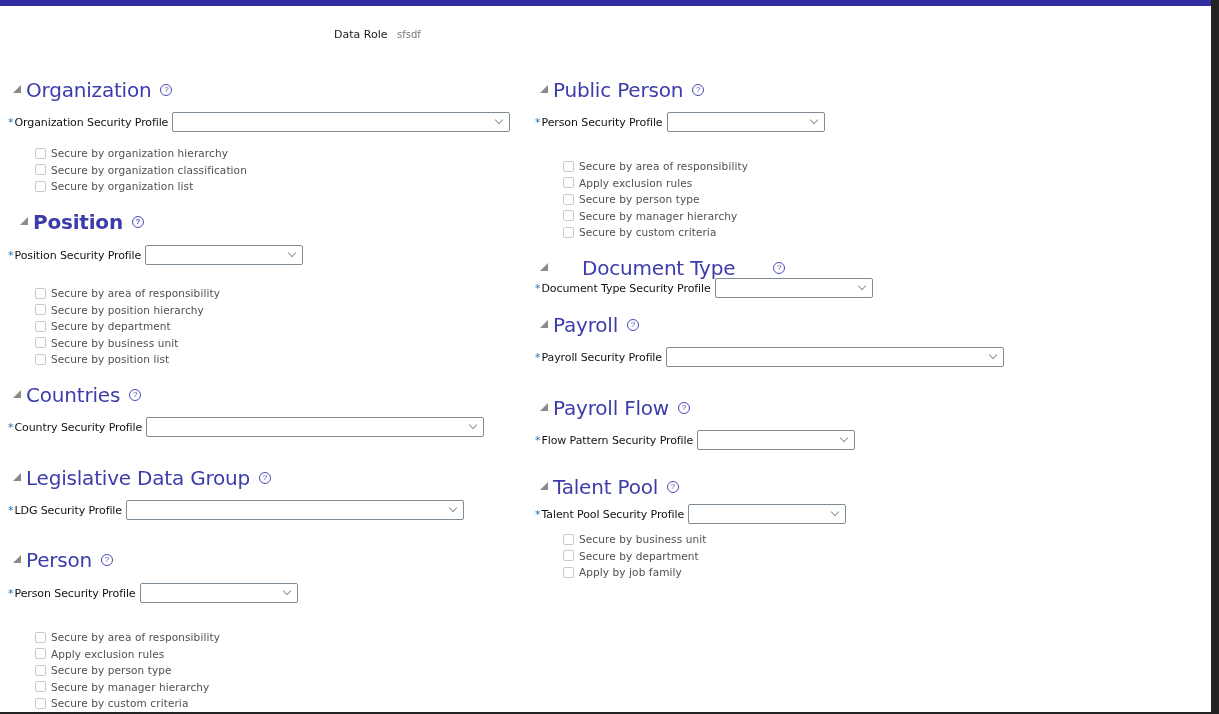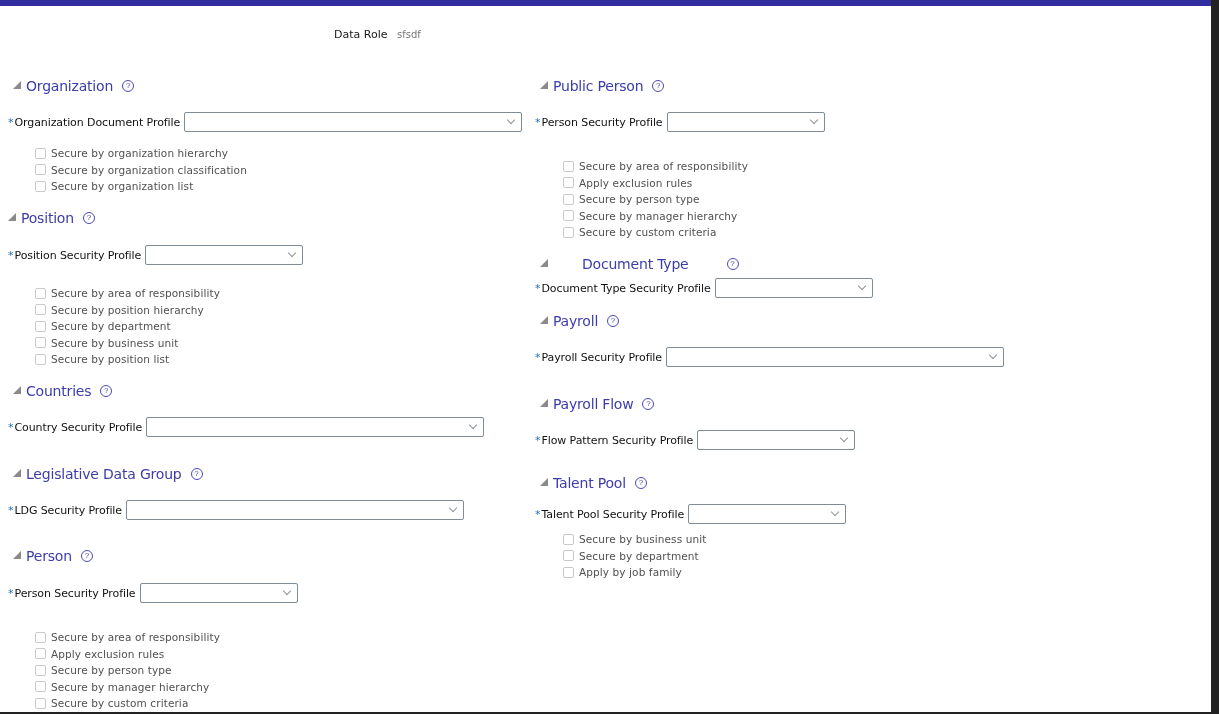--- a/index.html
+++ b/index.html
@@ -15,21 +15,21 @@
 
     .data-role { position: absolute; left: 334px; top: 28px; font-size: 11px; white-space: nowrap; }
     .data-role .lbl { color: #1a1a1a; }
     .data-role .val { color: #777777; margin-left: 6px; font-size: 10px; }
 
     .section-head { position: absolute; display: flex; align-items: center; white-space: nowrap; }
     .section-head .tri {
       width: 0; height: 0; border-left: 8px solid transparent; border-bottom: 8px solid #8a8a8a;
       margin-right: 5px; margin-top: -2px;
     }
-    .section-head .title { font-size: 14px; color: #3c3cab; letter-spacing: -0.2px; }
+    .section-head .title { font-size: 20px; color: #3c3cab; letter-spacing: -0.2px; }
     .section-head .help {
       width: 10px; height: 10px; border: 1px solid #4b4bb8; border-radius: 50%;
       color: #4b4bb8; font-size: 8px; line-height: 10px; text-align: center; margin-left: 9px;
       font-family: "Liberation Sans", sans-serif;
     }
 
     .field-row { position: absolute; display: flex; align-items: center; white-space: nowrap; }
     .field-row .req { color: #1f6fb5; font-size: 11px; margin-right: 1px; }
     .field-row .flabel { font-size: 11px; color: #111; letter-spacing: -0.1px; }
     .select {
@@ -61,41 +61,41 @@
   <span class="val">sfsdf</span>
 </div>
 
 <div class="section-head" style="left:13px; top:78px;">
   <span class="tri"></span>
   <span class="title">Organization</span>
   <span class="help">?</span>
 </div>
 <div class="field-row" style="left:8px; top:112px;">
   <span class="req">*</span>
-  <span class="flabel">Organization Document Profile</span>
+  <span class="flabel">Organization Security Profile</span>
   <div class="select" style="width:338px;">
     <span class="chev"></span>
   </div>
 </div>
 <div class="checks" style="left:13px; top:145px;">
   <div class="check-item">
       <span class="box"></span>
       <span class="clabel">Secure by organization hierarchy</span>
     </div>
   <div class="check-item">
       <span class="box"></span>
       <span class="clabel">Secure by organization classification</span>
     </div>
   <div class="check-item">
       <span class="box"></span>
       <span class="clabel">Secure by organization list</span>
     </div>
 </div>
 
-<div class="section-head" style="left:8px; top:210px;">
+<div class="section-head" style="left:20px; top:210px;font-weight:bold;">
   <span class="tri"></span>
   <span class="title">Position</span>
   <span class="help">?</span>
 </div>
 <div class="field-row" style="left:8px; top:245px;">
   <span class="req">*</span>
   <span class="flabel">Position Security Profile</span>
   <div class="select" style="width:158px;">
     <span class="chev"></span>
   </div>

